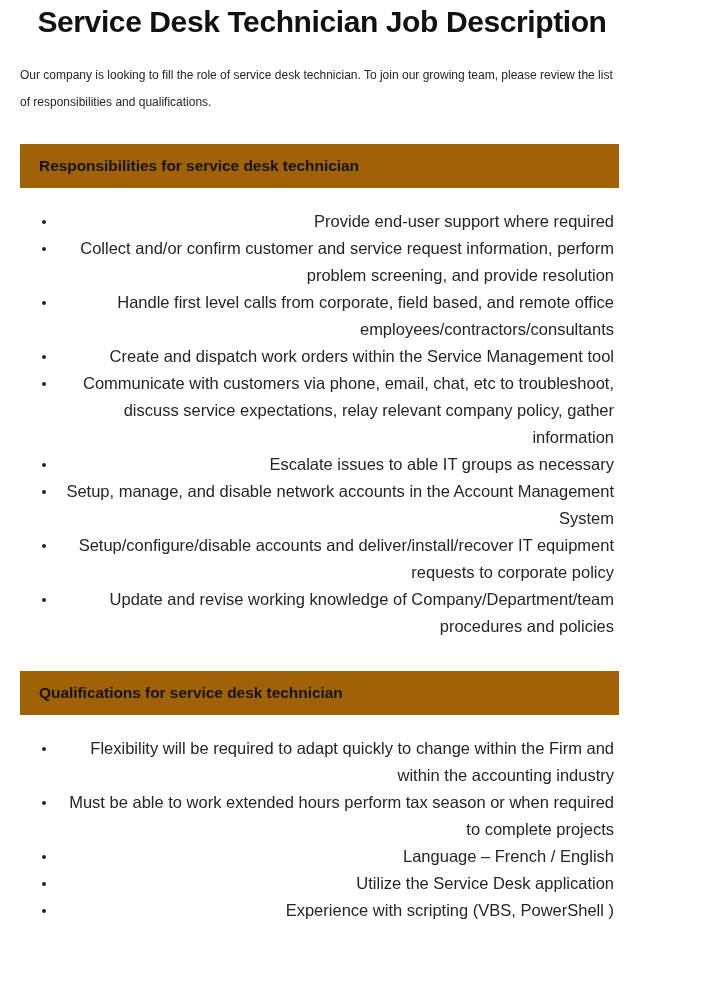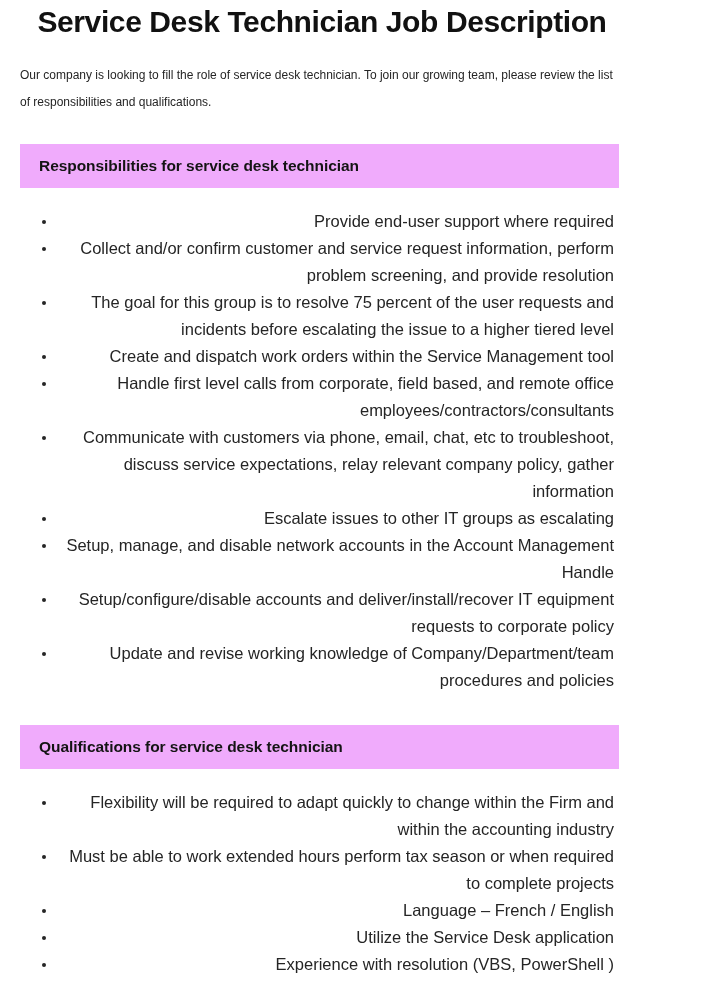--- a/index.html
+++ b/index.html
@@ -48,21 +48,21 @@
     max-width: 672px;
   }
 
   
   .section {
     margin: 0;
     padding: 0;
   }
   .section-header {
     margin: 0 25px 0 20px;
-    background: #f0abfc;
+    background: #a16207;
     height: 44px;
     display: flex;
     align-items: center;
     box-sizing: border-box;
     padding: 0 0 0 19px;
   }
   .section-header-title {
     font-size: 15.5px;
     font-weight: 700;
     line-height: 20px;
@@ -112,37 +112,36 @@
 
   <p class="intro">Our company is looking to fill the role of service desk technician. To join our growing team, please review the list of responsibilities and qualifications.</p>
 
   <div class="section sec-responsibilities">
     <div class="section-header">
       <span class="section-header-title">Responsibilities for service desk technician</span>
     </div>
     <ul class="bullets first-list">
         <li>Provide end-user support where required</li>
         <li>Collect and/or confirm customer and service request information, perform problem screening, and provide resolution</li>
-        <li>The goal for this group is to resolve 75 percent of the user requests and incidents before escalating the issue to a higher tiered level</li>
+        <li>Handle first level calls from corporate, field based, and remote office employees/contractors/consultants</li>
         <li>Create and dispatch work orders within the Service Management tool</li>
-        <li>Handle first level calls from corporate, field based, and remote office employees/contractors/consultants</li>
         <li>Communicate with customers via phone, email, chat, etc to troubleshoot, discuss service expectations, relay relevant company policy, gather information</li>
-        <li>Escalate issues to other IT groups as escalating</li>
-        <li>Setup, manage, and disable network accounts in the Account Management Handle</li>
+        <li>Escalate issues to able IT groups as necessary</li>
+        <li>Setup, manage, and disable network accounts in the Account Management System</li>
         <li>Setup/configure/disable accounts and deliver/install/recover IT equipment requests to corporate policy</li>
         <li>Update and revise working knowledge of Company/Department/team procedures and policies</li>
       </ul>
   </div>
 
   <div class="section sec-qualifications">
     <div class="section-header">
       <span class="section-header-title">Qualifications for service desk technician</span>
     </div>
     <ul class="bullets first-list">
         <li>Flexibility will be required to adapt quickly to change within the Firm and within the accounting industry</li>
         <li>Must be able to work extended hours perform tax season or when required to complete projects</li>
         <li>Language – French / English</li>
         <li>Utilize the Service Desk application</li>
-        <li>Experience with resolution (VBS, PowerShell )</li>
+        <li>Experience with scripting (VBS, PowerShell )</li>
       </ul>
   </div>
 
 </div>
 
 </body></html>

